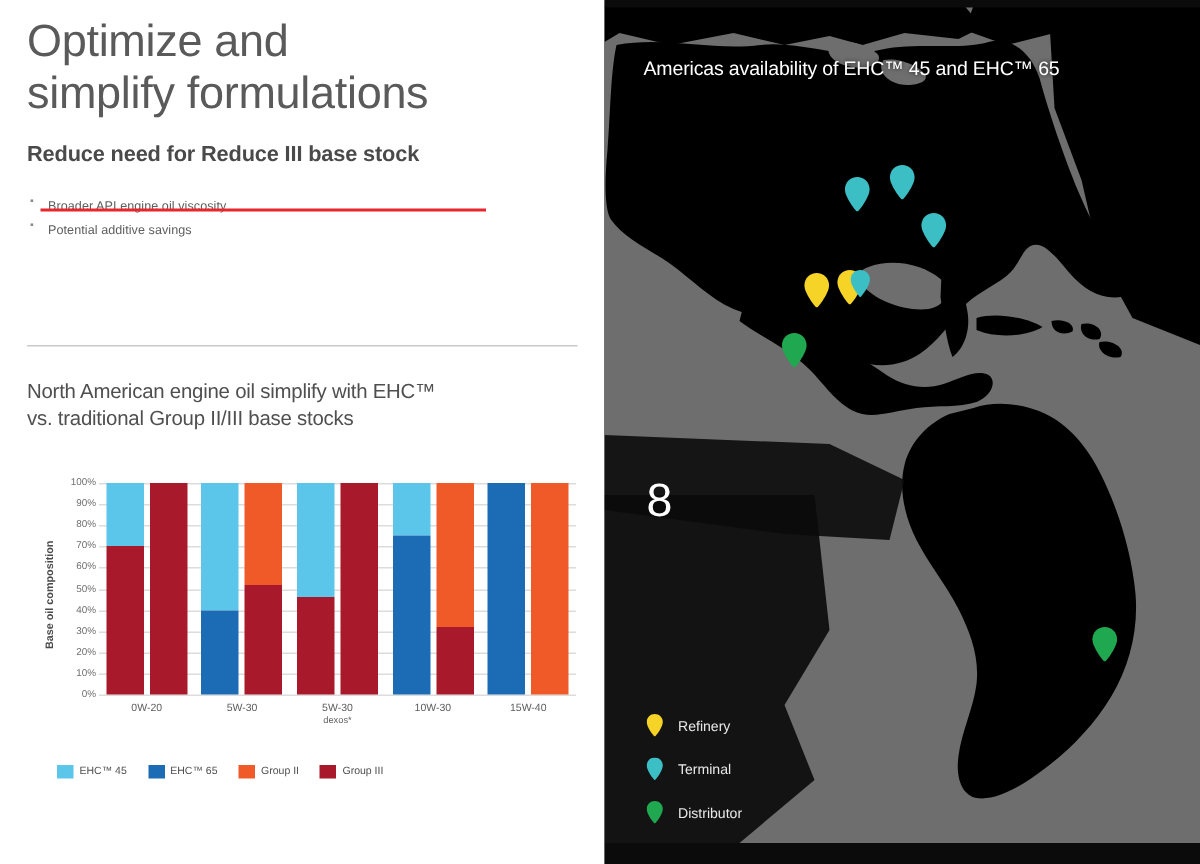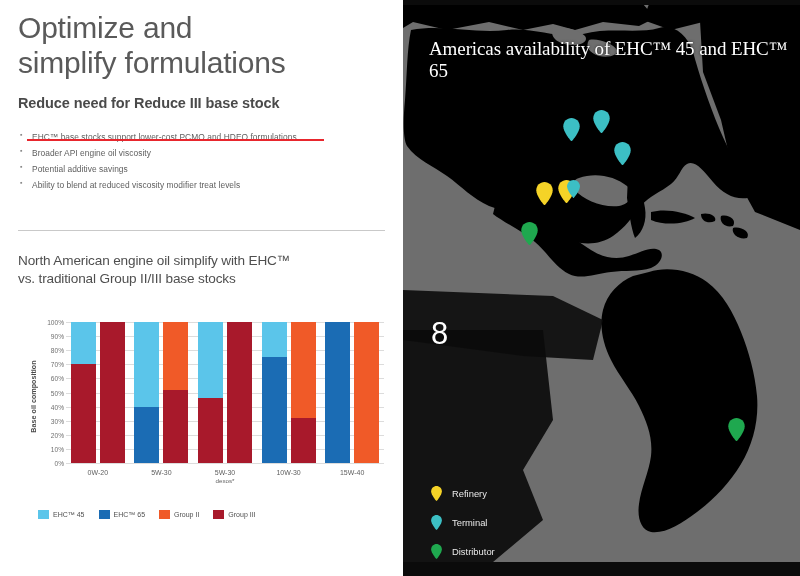--- a/index.html
+++ b/index.html
@@ -95,27 +95,27 @@
   .legend-label { font-size: 7px; color: #4f4f4f; white-space: nowrap; }
 
   
   .right {
     width: 397px; height: 576px; position: relative;
     background: #0b0b0b; overflow: hidden;
   }
   .map-svg { position: absolute; left: 0; top: 0; width: 397px; height: 576px; display:block; }
   .map-title {
     position: absolute; left: 26px; top: 38px;
-    font-size: 19px; color: #ffffff; font-weight: 400;
-    letter-spacing: -0.1px; text-shadow: 0 0 3px rgba(0,0,0,.7); font-family: Liberation Serif, serif;
+    font-size: 13px; color: #ffffff; font-weight: 400;
+    letter-spacing: -0.1px; text-shadow: 0 0 3px rgba(0,0,0,.7);
   }
   .stat { position: absolute; left: 28px; top: 318px; display: flex; align-items: flex-start; gap: 9px; }
   .stat-num { font-size: 31px; color: #fff; font-weight: 400; line-height: .95; margin-top: 1px; }
   .stat-text { font-size: 11.4px; color: #fff; line-height: 1.28; }
-  .map-legend { position: absolute; left: 28px; top: 486px; }
+  .map-legend { position: absolute; left: 28px; top: 476px; }
   .map-legend-item { display: flex; align-items: center; gap: 10px; margin-bottom: 14px; }
   .map-legend-label { font-size: 9.4px; color: #e8e8e8; }
   .pin-ico { width: 11px; height: 15px; display:block; }
   .pin { position: absolute; width: 17px; height: 23px; }
   .pin.sm { width: 13px; height: 18px; }
 </style>
 </head>
 <body>
 
 <div class="page">
@@ -123,24 +123,22 @@
   <div class="left">
 
     <div class="title">
       <div>Optimize and</div>
       <div>simplify formulations</div>
     </div>
 
     <div class="subtitle">Reduce need for Reduce III base stock</div>
 
     <ul class="bullets">
-      <li>EHC™ base stocks support lower-cost PCMO and HDEO formulations</li>
       <li>Broader API engine oil viscosity</li>
       <li>Potential additive savings</li>
-      <li>Ability to blend at reduced viscosity modifier treat levels</li>
     </ul>
     <div class="hl-underline"></div>
 
     <div class="divider"></div>
 
     <div class="chart-title">
       <div>North American engine oil simplify with EHC™</div>
       <div>vs. traditional Group II/III base stocks</div>
     </div>
 

